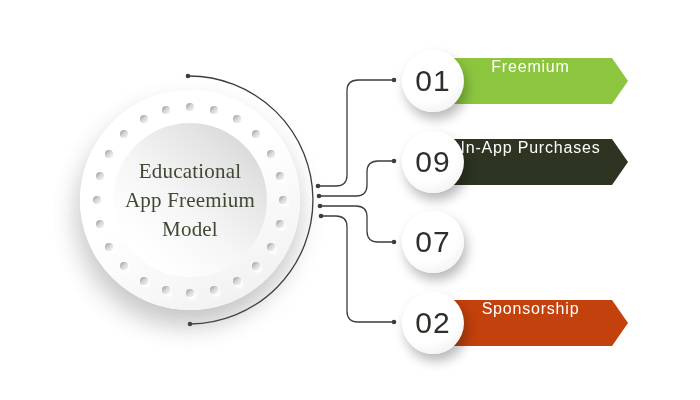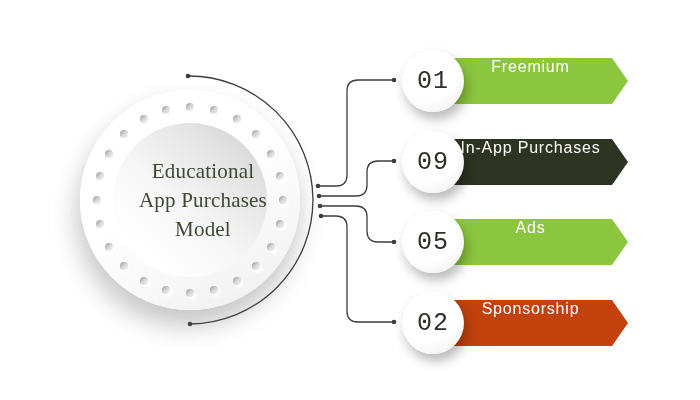--- a/index.html
+++ b/index.html
@@ -13,21 +13,21 @@
   
   .hub{
     position:absolute;left:80px;top:90px;width:220px;height:220px;border-radius:50%;
     background:linear-gradient(150deg,#ffffff 45%,#f6f6f6 75%,#ededed 100%);
     box-shadow:0 14px 26px rgba(90,90,90,0.28), -8px 18px 22px rgba(120,120,120,0.12);
     z-index:2;
   }
   .hub-inner{
     position:absolute;left:33px;top:33px;width:154px;height:154px;border-radius:50%;
     background:linear-gradient(222deg,#cfcfcf 0%,#e4e4e4 26%,#f6f6f6 55%,#ffffff 82%);
-    display:flex;align-items:center;justify-content:flex-end;text-align:center;
+    display:flex;align-items:center;justify-content:center;text-align:center;
   }
   .hub-title{
     font-family:"Liberation Serif","DejaVu Serif",serif;
     font-size:21px;line-height:29px;color:#3e4833;letter-spacing:0.2px;
   }
   .ring-dot{
     position:absolute;width:8px;height:8px;border-radius:50%;
     background:radial-gradient(circle at 32% 30%,#c6c6c6 0%,#dedede 45%,#f2f2f2 85%);
     box-shadow:2px 3px 3px rgba(255,255,255,0.95), inset 1px 1px 2px rgba(0,0,0,0.18);
   }
@@ -48,22 +48,22 @@
   .banner-label{
     color:#ffffff;font-size:16px;letter-spacing:0.8px;padding-right:12px;
   }
   .num-circle{
     position:absolute;left:8px;top:10px;width:62px;height:62px;border-radius:50%;z-index:3;
     background:radial-gradient(circle at 38% 30%,#ffffff 55%,#f7f7f7 72%,#e9e9e9 95%);
     box-shadow:3px 7px 12px rgba(0,0,0,0.28);
     display:flex;align-items:center;justify-content:center;
   }
   .num{
-    font-family:Liberation Mono, monospace;
-    font-size:25px;color:#2e2f2b;letter-spacing:1px;
+    font-family:Liberation Sans, sans-serif;
+    font-size:30px;color:#2e2f2b;letter-spacing:1px;
   }
 </style>
 </head>
 <body>
 
 <div class="stage">
 
   <svg class="wires" viewBox="0 0 700 400">
     <g fill="none" stroke="#3d3d3d" stroke-width="1.3">
       <path d="M 188 76 A 122 122 0 0 1 190 324"></path>
@@ -109,21 +109,21 @@
         <div class="ring-dot" style="left: 106px; top: 13px;"></div>
         <div class="ring-dot" style="left: 130.07px; top: 16.1689px;"></div>
         <div class="ring-dot" style="left: 152.5px; top: 25.4596px;"></div>
         <div class="ring-dot" style="left: 171.761px; top: 40.2391px;"></div>
         <div class="ring-dot" style="left: 186.54px; top: 59.5px;"></div>
         <div class="ring-dot" style="left: 195.831px; top: 81.9298px;"></div>
       </div>
     <div class="hub-inner">
       <div class="hub-title">
         <div>Educational</div>
-        <div>App Purchases</div>
+        <div>App Freemium</div>
         <div>Model</div>
       </div>
     </div>
   </div>
 
   <div class="row" style="top:40px">
     <div class="chevron"></div>
     <div class="banner" style="background: rgb(140, 198, 63);">
       <span class="banner-label">Freemium</span>
     </div>
@@ -137,25 +137,22 @@
     <div class="banner" style="background: rgb(45, 52, 34);">
       <span class="banner-label">In-App Purchases</span>
     </div>
     <div class="num-circle">
       <span class="num">09</span>
     </div>
   </div>
 
   <div class="row" style="top:201px">
     <div class="chevron"></div>
-    <div class="banner" style="background: rgb(140, 198, 63);">
-      <span class="banner-label">Ads</span>
-    </div>
     <div class="num-circle">
-      <span class="num">05</span>
+      <span class="num">07</span>
     </div>
   </div>
 
   <div class="row" style="top:282px">
     <div class="chevron"></div>
     <div class="banner" style="background: #c2410c;">
       <span class="banner-label">Sponsorship</span>
     </div>
     <div class="num-circle">
       <span class="num">02</span>

